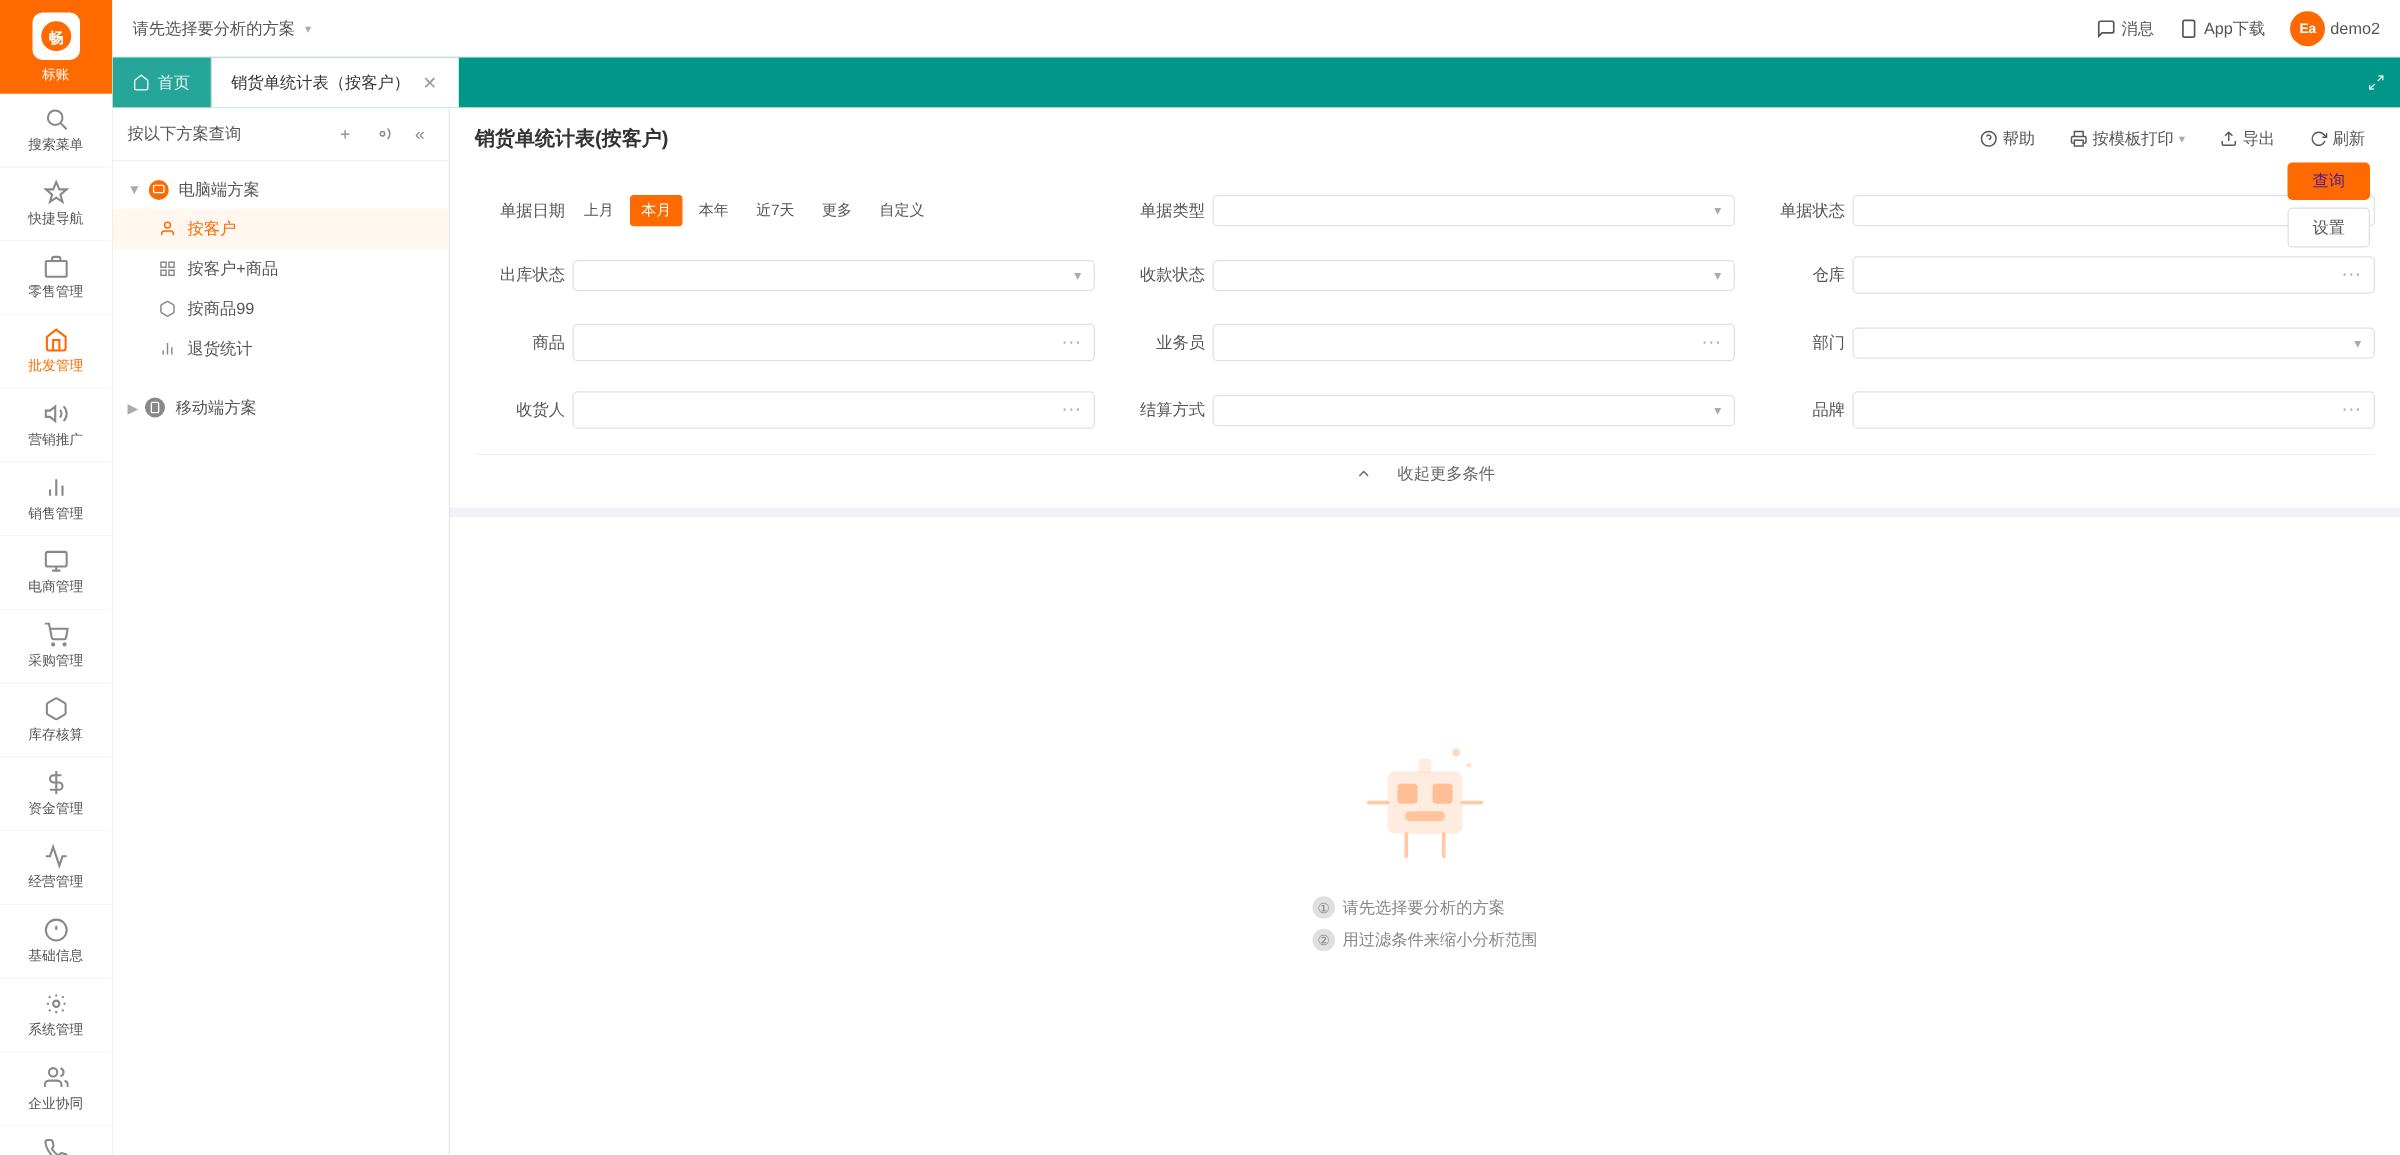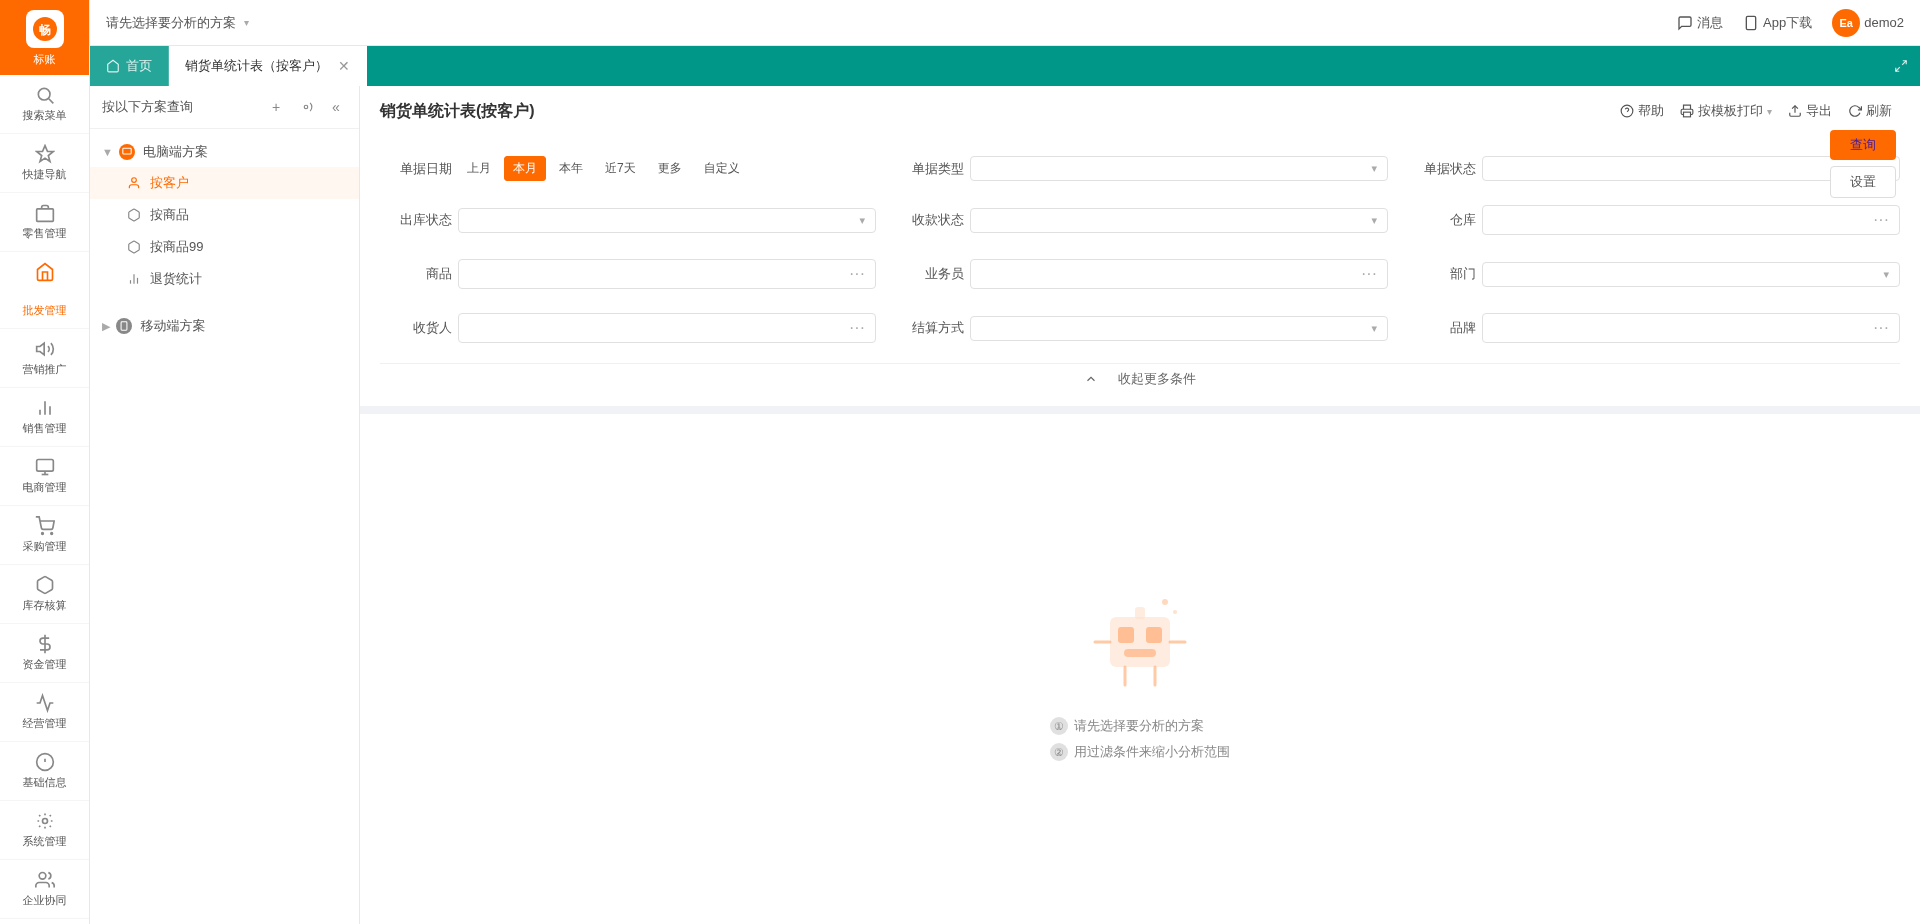--- a/index.html
+++ b/index.html
@@ -43,21 +43,21 @@
       width: 100%;
       display: flex;
       flex-direction: column;
       align-items: center;
       padding: 10px 4px;
       cursor: pointer;
       color: #555;
       font-size: 12px;
       border-bottom: 1px solid #f5f5f5;
     }
-    .sidebar-item.active { color: #ff6a00; gap: 18px; }
+    .sidebar-item.active { color: #ff6a00; }
     .sidebar-item svg { width: 20px; height: 20px; margin-bottom: 3px; }
     .sidebar-item span { font-size: 11px; }
 
     
     .main-area {
       flex: 1;
       display: flex;
       flex-direction: column;
       overflow: hidden;
     }
@@ -243,21 +243,21 @@
       flex-shrink: 0;
     }
     .page-title {
       font-size: 16px;
       font-weight: bold;
       color: #333;
     }
     .page-actions {
       display: flex;
       align-items: flex-start;
-      gap: 0;
+      gap: 12px;
     }
     .page-action-btn {
       display: flex;
       align-items: center;
       gap: 4px;
       color: #555;
       font-size: 13px;
       cursor: pointer;
       padding: 4px 8px;
     }
@@ -622,24 +622,27 @@
             <svg width="14" height="14" viewBox="0 0 24 24" fill="none" stroke="#ff6a00" stroke-width="2">
                 <path d="M20 21v-2a4 4 0 0 0-4-4H8a4 4 0 0 0-4 4v2"></path>
                 <circle cx="12" cy="7" r="4"></circle>
               </svg>
           </div>
           <span>按客户</span>
         </div>
         <div class="scheme-item">
           <div class="scheme-item-icon">
             <svg width="14" height="14" viewBox="0 0 24 24" fill="none" stroke="#888" stroke-width="2">
-                <path d="M21 16V8a2 2 0 0 0-1-1.73l-7-4a2 2 0 0 0-2 0l-7 4A2 2 0 0 0 3 8v8a2 2 0 0 0 1 1.73l7 4a2 2 0 0 0 2 0l7-4A2 2 0 0 0 21 16z"></path>
+                <rect x="3" y="3" width="7" height="7"></rect>
+                <rect x="14" y="3" width="7" height="7"></rect>
+                <rect x="3" y="14" width="7" height="7"></rect>
+                <rect x="14" y="14" width="7" height="7"></rect>
               </svg>
           </div>
-          <span>按商品</span>
+          <span>按客户+商品</span>
         </div>
         <div class="scheme-item">
           <div class="scheme-item-icon">
             <svg width="14" height="14" viewBox="0 0 24 24" fill="none" stroke="#888" stroke-width="2">
                 <path d="M21 16V8a2 2 0 0 0-1-1.73l-7-4a2 2 0 0 0-2 0l-7 4A2 2 0 0 0 3 8v8a2 2 0 0 0 1 1.73l7 4a2 2 0 0 0 2 0l7-4A2 2 0 0 0 21 16z"></path>
               </svg>
           </div>
           <span>按商品99</span>
         </div>
         <div class="scheme-item">

